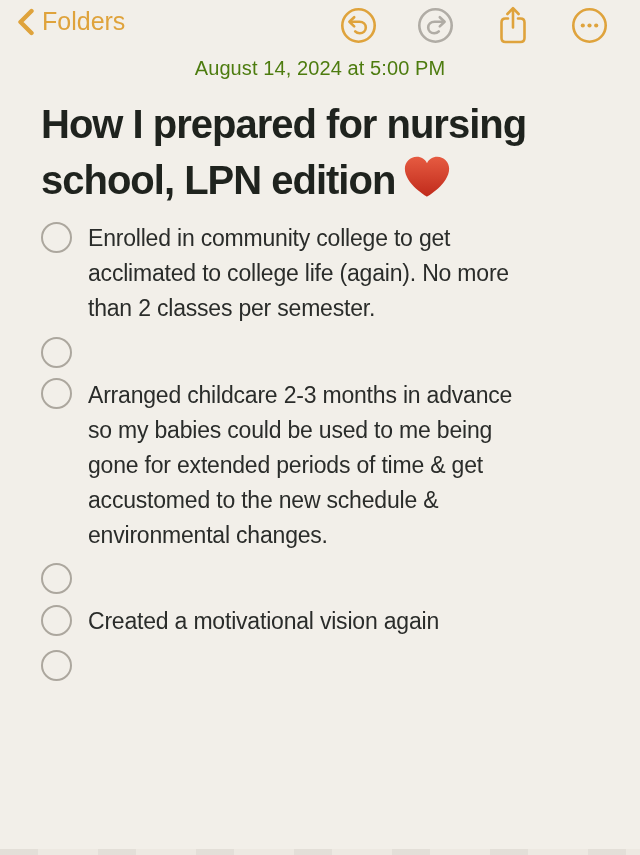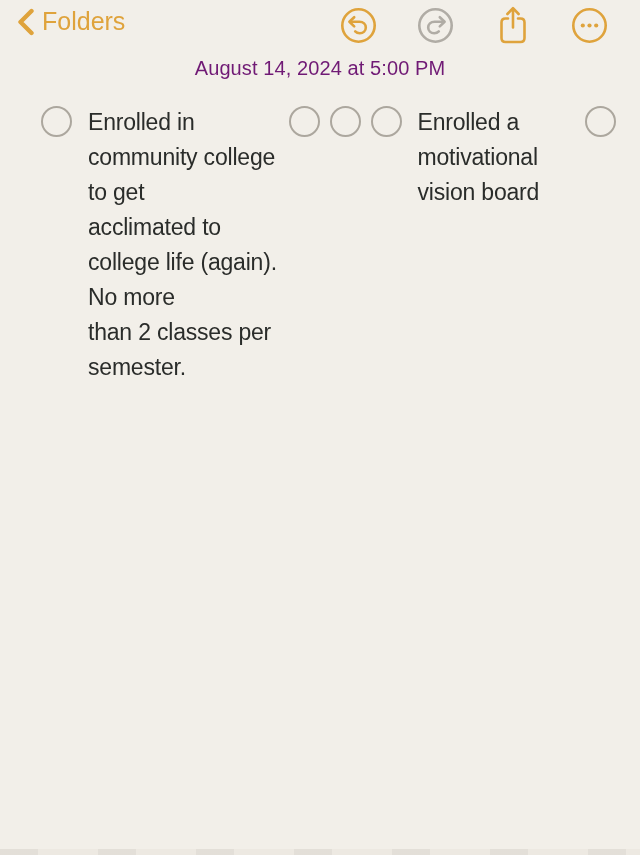--- a/index.html
+++ b/index.html
@@ -41,21 +41,21 @@
     width: 37px; height: 40px;
     display: flex; align-items: center; justify-content: center;
     cursor: pointer;
   }
 
   
   .note-date {
     position: absolute;
     top: 57px; left: 0; right: 0;
     text-align: center;
-    color: #701a75;
+    color: #4d7c0f;
     font-size: 20px;
     letter-spacing: 0.1px;
   }
 
   
   .note-body {
     position: absolute;
     top: 96px;
     left: 41px;
     right: 24px;
@@ -70,21 +70,21 @@
   .note-title .title-text { white-space: pre-line; }
   .heart { 
     display: inline-block;
     vertical-align: -4px;
     margin-left: 9px;
   }
 
   .checklist {
     margin-top: 9px;
     display: flex;
-    flex-direction: row;
+    flex-direction: column;
     gap: 10px;
   }
   .check-item {
     display: flex;
     align-items: flex-start;
     gap: 16px;
   }
   .check-circle {
     flex: none;
     width: 31px; height: 31px;
@@ -166,42 +166,62 @@
           <circle cx="25.2" cy="18.5" r="2.1" fill="#DFA33C"></circle>
         </svg>
       </span>
     </button>
   </div>
 </div>
 
 <div class="note-date">August 14, 2024 at 5:00 PM</div>
 
 <div class="note-body">
+  <h1 class="note-title"><span class="title-text">How I prepared for nursing
+school, LPN edition</span><span class="heart" aria-label="❤️">
+      <svg width="46" height="42" viewBox="0 0 32 29">
+        <defs>
+          <linearGradient id="heartGrad" x1="0" y1="0" x2="0" y2="1">
+            <stop offset="0" stop-color="#E65B41"></stop>
+            <stop offset="1" stop-color="#C02A1B"></stop>
+          </linearGradient>
+        </defs>
+        <path d="M16 28.2 C16 28.2 0.6 19.4 0.6 8.6 C0.6 4 4.3 0.4 8.9 0.4 C12 0.4 14.8 2.2 16 4.9 C17.2 2.2 20 0.4 23.1 0.4 C27.7 0.4 31.4 4 31.4 8.6 C31.4 19.4 16 28.2 16 28.2 Z" fill="url(#heartGrad)"></path>
+      </svg>
+    </span></h1>
 
   <div class="checklist">
 
     <div class="check-item">
       <button class="check-circle"></button>
       <div class="check-text">Enrolled in community college to get
 acclimated to college life (again). No more
 than 2 classes per semester.</div>
     </div>
 
     <div class="check-item">
       <button class="check-circle"></button>
     </div>
 
-
-    <div class="check-item">
-      <button class="check-circle"></button>
-    </div>
-
-    <div class="check-item">
-      <button class="check-circle"></button>
-      <div class="check-text">Enrolled a motivational vision board</div>
+    <div class="check-item">
+      <button class="check-circle"></button>
+      <div class="check-text">Arranged childcare 2-3 months in advance
+so my babies could be used to me being
+gone for extended periods of time &amp; get
+accustomed to the new schedule &amp;
+environmental changes.</div>
+    </div>
+
+    <div class="check-item">
+      <button class="check-circle"></button>
+    </div>
+
+    <div class="check-item">
+      <button class="check-circle"></button>
+      <div class="check-text">Created a motivational vision again</div>
     </div>
 
     <div class="check-item">
       <button class="check-circle"></button>
     </div>
 
   </div>
 </div>
 
 <div class="keyboard-edge"></div>

